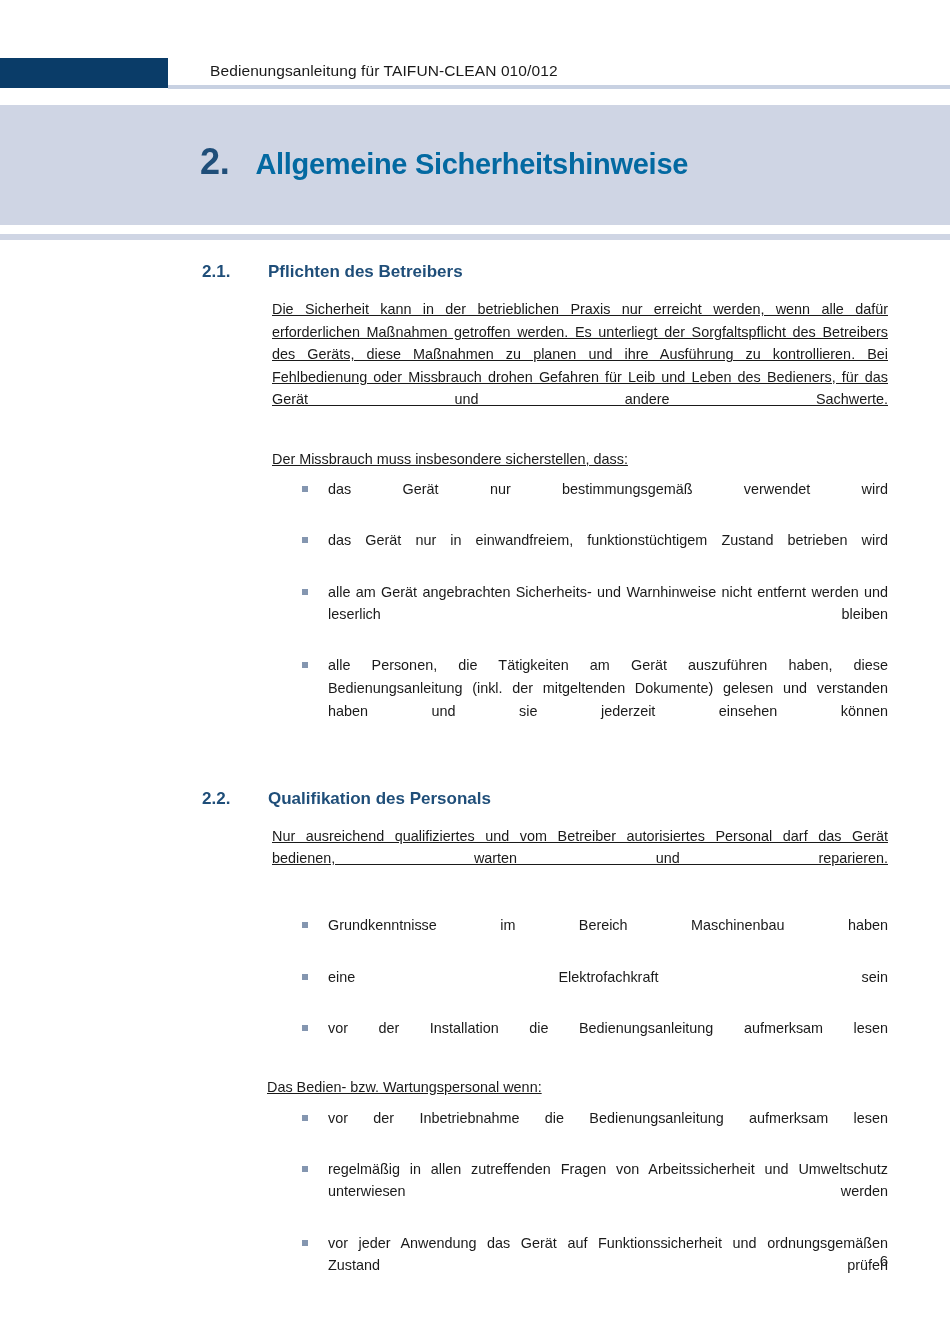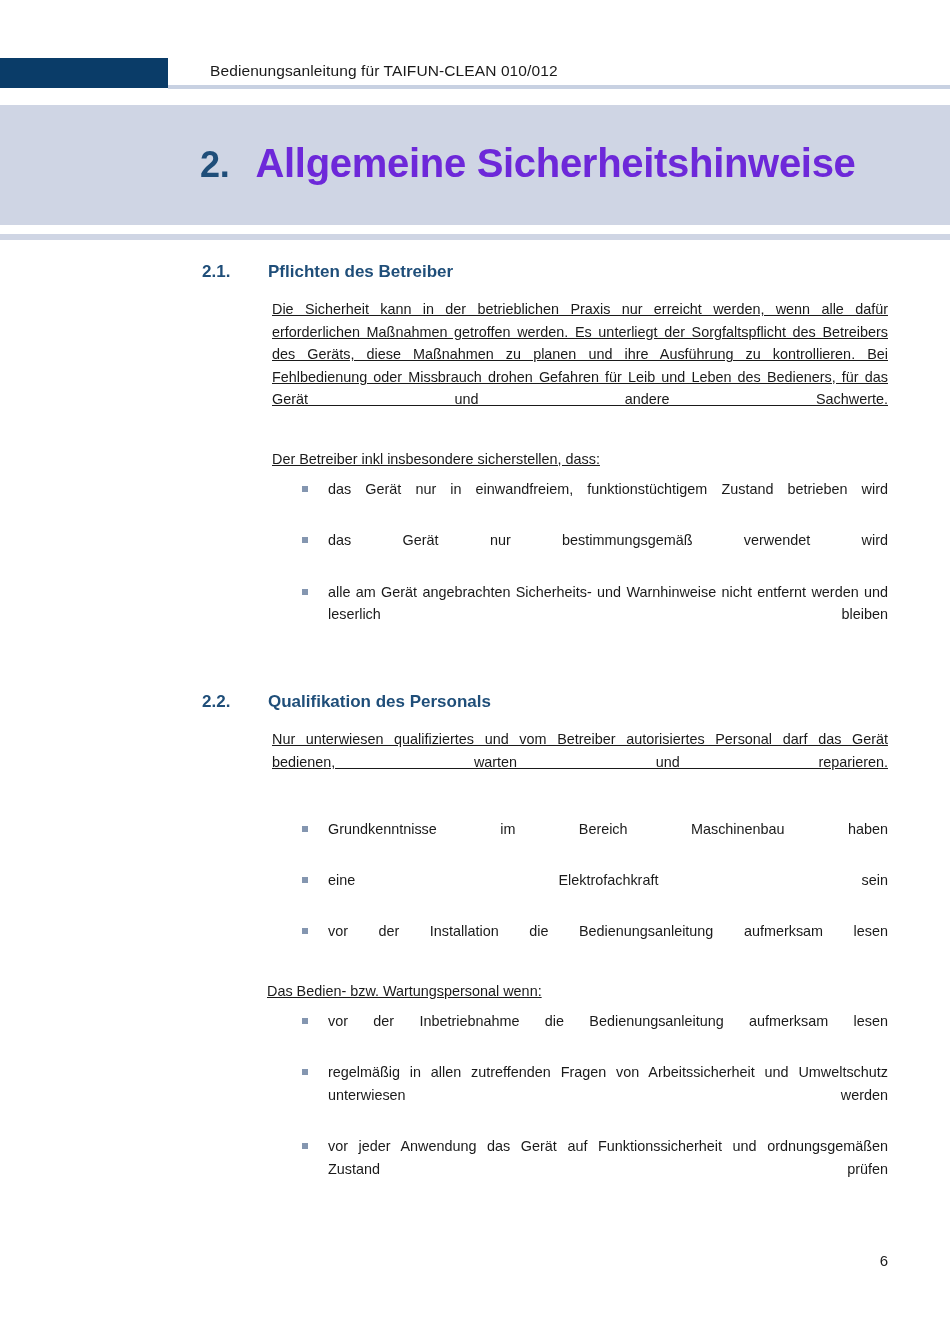--- a/index.html
+++ b/index.html
@@ -67,23 +67,23 @@
     display: flex;
     align-items: baseline;
   }
   .chapter-num {
     font-size: 36px;
     font-weight: bold;
     color: #1F4E79;
     letter-spacing: -0.3px;
   }
   .chapter-title {
-    font-size: 40px;
+    font-size: 29px;
     font-weight: bold;
-    color: #6d28d9;
+    color: #0369a1;
     margin-left: 26px;
     letter-spacing: -0.3px;
     white-space: nowrap;
   }
   .banner-underline {
     position: absolute;
     left: 0;
     top: 234px;
     width: 950px;
     height: 6px;
@@ -224,54 +224,58 @@
     <span class="chapter-title">Allgemeine Sicherheitshinweise</span>
   </div>
 </div>
 <div class="banner-underline"></div>
 
 <div class="content">
 
   <div class="section">
     <div class="section-heading">
       <span class="section-num">2.1.</span>
-      <span class="section-name">Pflichten des Betreiber</span>
+      <span class="section-name">Pflichten des Betreibers</span>
     </div>
 
     <p class="para">Die Sicherheit kann in der betrieblichen Praxis nur erreicht werden, wenn alle dafür erforderlichen Maßnahmen getroffen werden. Es unterliegt der Sorgfaltspflicht des Betreibers des Geräts, diese Maßnahmen zu planen und ihre Ausführung zu kontrollieren. Bei Fehlbedienung oder Missbrauch drohen Gefahren für Leib und Leben des Bedieners, für das Gerät und andere Sachwerte.</p>
 
     <div class="spacer-small"></div>
 
-    <p class="para no-justify">Der Betreiber inkl insbesondere sicherstellen, dass:</p>
+    <p class="para no-justify">Der Missbrauch muss insbesondere sicherstellen, dass:</p>
 
     <ul class="bullets">
       <li>
         <span class="bullet-mark"></span>
+        <span class="li-text">das Gerät nur bestimmungsgemäß verwendet wird</span>
+      </li>
+      <li>
+        <span class="bullet-mark"></span>
         <span class="li-text">das Gerät nur in einwandfreiem, funktionstüchtigem Zustand betrieben wird</span>
       </li>
       <li>
         <span class="bullet-mark"></span>
-        <span class="li-text">das Gerät nur bestimmungsgemäß verwendet wird</span>
-      </li>
-      <li>
-        <span class="bullet-mark"></span>
         <span class="li-text">alle am Gerät angebrachten Sicherheits- und Warnhinweise nicht entfernt werden und leserlich bleiben</span>
+      </li>
+      <li>
+        <span class="bullet-mark"></span>
+        <span class="li-text">alle Personen, die Tätigkeiten am Gerät auszuführen haben, diese Bedienungsanleitung (inkl. der mitgeltenden Dokumente) gelesen und verstanden haben und sie jederzeit einsehen können</span>
       </li>
     </ul>
   </div>
 
   <div class="spacer-sections"></div>
 
   <div class="section">
     <div class="section-heading">
       <span class="section-num">2.2.</span>
       <span class="section-name">Qualifikation des Personals</span>
     </div>
 
-    <p class="para">Nur unterwiesen qualifiziertes und vom Betreiber autorisiertes Personal darf das Gerät bedienen, warten und reparieren.</p>
+    <p class="para">Nur ausreichend qualifiziertes und vom Betreiber autorisiertes Personal darf das Gerät bedienen, warten und reparieren.</p>
 
     <div class="spacer-small"></div>
 
 
     <ul class="bullets">
       <li>
         <span class="bullet-mark"></span>
         <span class="li-text">Grundkenntnisse im Bereich Maschinenbau haben</span>
       </li>
       <li>

